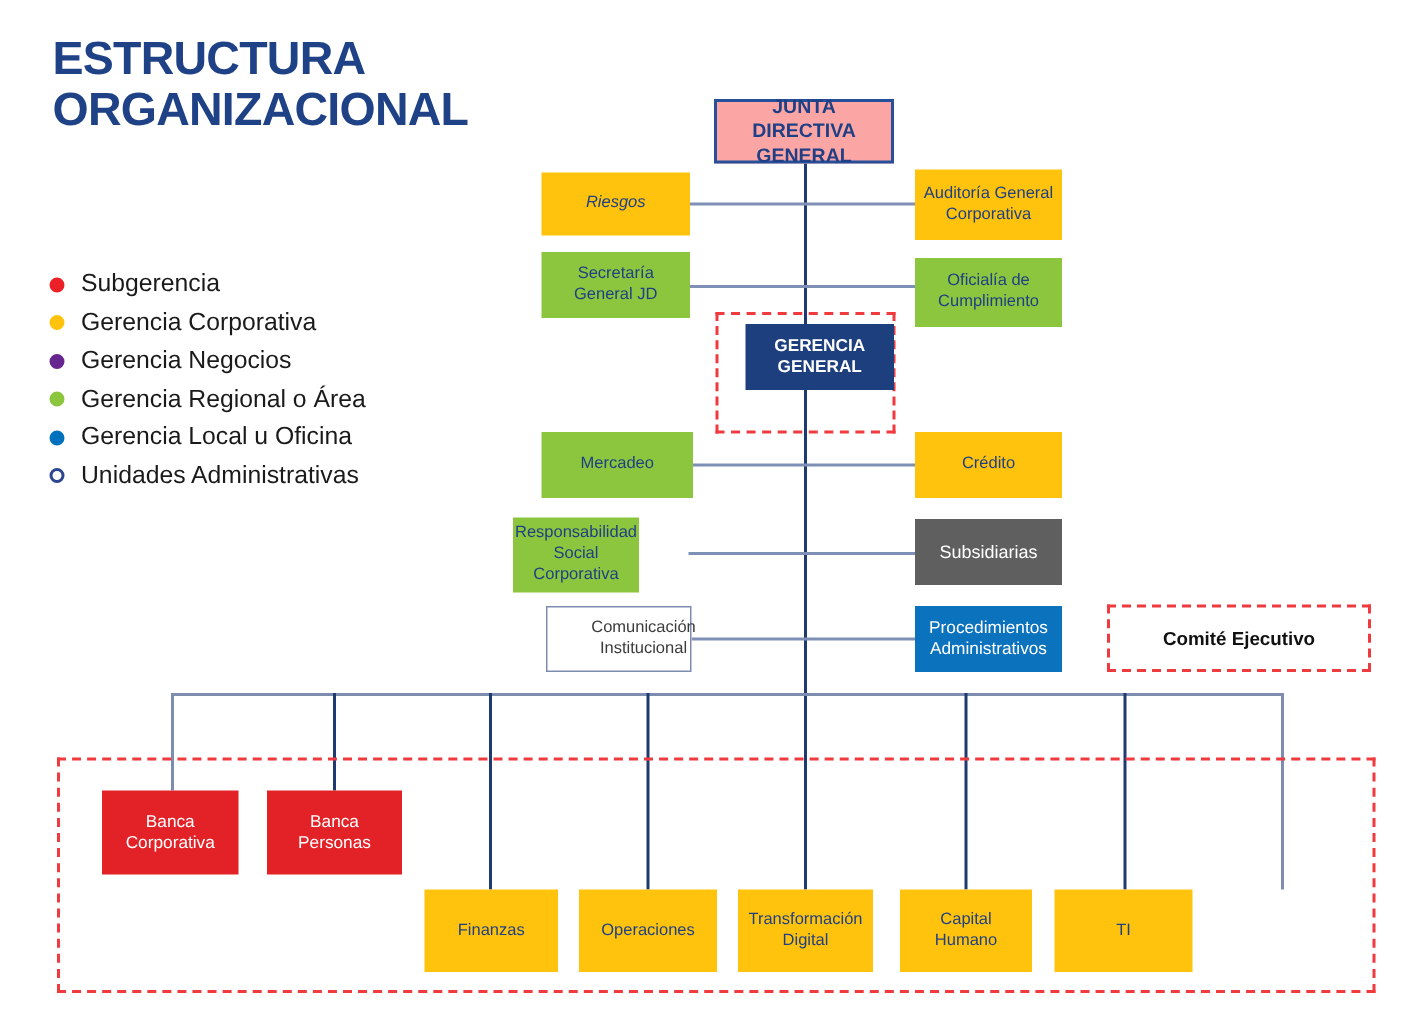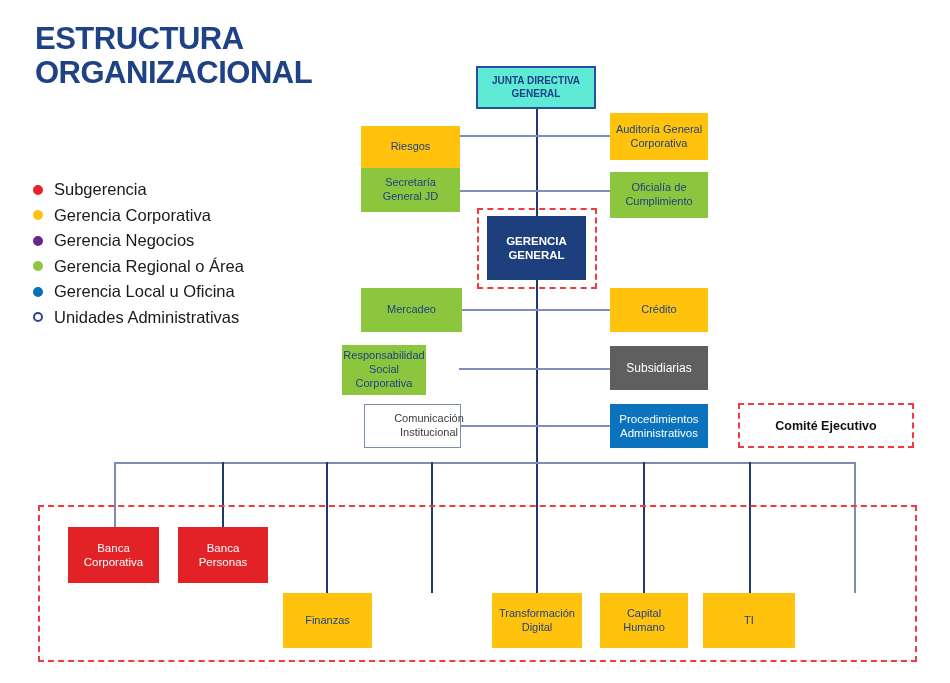--- a/index.html
+++ b/index.html
@@ -20,21 +20,21 @@
   .box{
     position:absolute;display:flex;align-items:center;justify-content:center;
     text-align:center;font-size:11px;line-height:1.25;box-sizing:border-box;padding:2px;
   }
   .yellow{background:#FFC20D;color:#1F4084;}
   .green{background:#8CC63E;color:#1F4084;}
   .red{background:#E32227;color:#ffffff;font-size:11.5px;}
   .gray{background:#5F5F5F;color:#ffffff;font-size:12px;}
   .blue{background:#0B72BE;color:#ffffff;font-size:11.5px;}
   .navy{background:#1E3F7D;color:#ffffff;font-weight:bold;font-size:11.5px;}
-  .outline-navy{background:#5eead4;border:2px solid #27509B;color:#1F4084;font-weight:bold;font-size:10px;}
+  .outline-navy{background:#fca5a5;border:2px solid #27509B;color:#1F4084;font-weight:bold;font-size:13px;}
   .outline-steel{background:#ffffff;border:1.5px solid #7C8CB0;color:#3B3B3B;padding-left:35px;}
   .dashed-frame{position:absolute;border:2px dashed #EF3B3E;box-sizing:border-box;background:transparent;}
   .comite{display:flex;align-items:center;justify-content:center;font-size:12.5px;font-weight:bold;color:#111111;}
   .tight{padding:2px 16px;}
 
   .vline,.hline{position:absolute;}
   .ln-navy{background:#1E3A6E;}
   .ln-steel{background:#7D8DB0;}
   .ln-branch{background:#7E90B6;}
 </style>
@@ -97,35 +97,35 @@
   <div class="dashed-frame" style="left:477px;top:208px;width:120px;height:81px;"></div>
   <div class="dashed-frame" style="left:38px;top:505px;width:879px;height:157px;"></div>
   <div class="dashed-frame comite" style="left:738px;top:403px;width:176px;height:45px;">
     <span>Comité Ejecutivo</span>
   </div>
 
   <div class="box outline-navy" style="left:476px;top:66px;width:120px;height:43px;">
     <span>JUNTA DIRECTIVA GENERAL</span>
   </div>
 
-  <div class="box yellow" style="left:361px;top:126px;width:99px;height:42px;">
+  <div class="box yellow" style="left:361px;top:115px;width:99px;height:42px;font-style:italic;">
     <span>Riesgos</span>
   </div>
   <div class="box yellow" style="left:610px;top:113px;width:98px;height:47px;">
     <span>Auditoría General Corporativa</span>
   </div>
 
   <div class="box green tight" style="left:361px;top:168px;width:99px;height:44px;">
     <span>Secretaría General JD</span>
   </div>
   <div class="box green" style="left:610px;top:172px;width:98px;height:46px;">
     <span>Oficialía de Cumplimiento</span>
   </div>
 
-  <div class="box navy" style="left:487px;top:216px;width:99px;height:64px;">
+  <div class="box navy" style="left:497px;top:216px;width:99px;height:44px;">
     <span>GERENCIA GENERAL</span>
   </div>
 
   <div class="box green" style="left:361px;top:288px;width:101px;height:44px;">
     <span>Mercadeo</span>
   </div>
   <div class="box yellow" style="left:610px;top:288px;width:98px;height:44px;">
     <span>Crédito</span>
   </div>
 
@@ -146,20 +146,23 @@
   <div class="box red" style="left:68px;top:527px;width:91px;height:56px;">
     <span>Banca Corporativa</span>
   </div>
   <div class="box red tight" style="left:178px;top:527px;width:90px;height:56px;">
     <span>Banca Personas</span>
   </div>
 
   <div class="box yellow" style="left:283px;top:593px;width:89px;height:55px;text-align:center;">
     <span>Finanzas</span>
   </div>
+  <div class="box yellow" style="left:386px;top:593px;width:92px;height:55px;">
+    <span>Operaciones</span>
+  </div>
   <div class="box yellow tight" style="left:600px;top:593px;width:88px;height:55px;">
     <span>Capital Humano</span>
   </div>
   <div class="box yellow" style="left:492px;top:593px;width:90px;height:55px;">
     <span>Transformación Digital</span>
   </div>
   <div class="box yellow" style="left:703px;top:593px;width:92px;height:55px;">
     <span>TI</span>
   </div>
 

